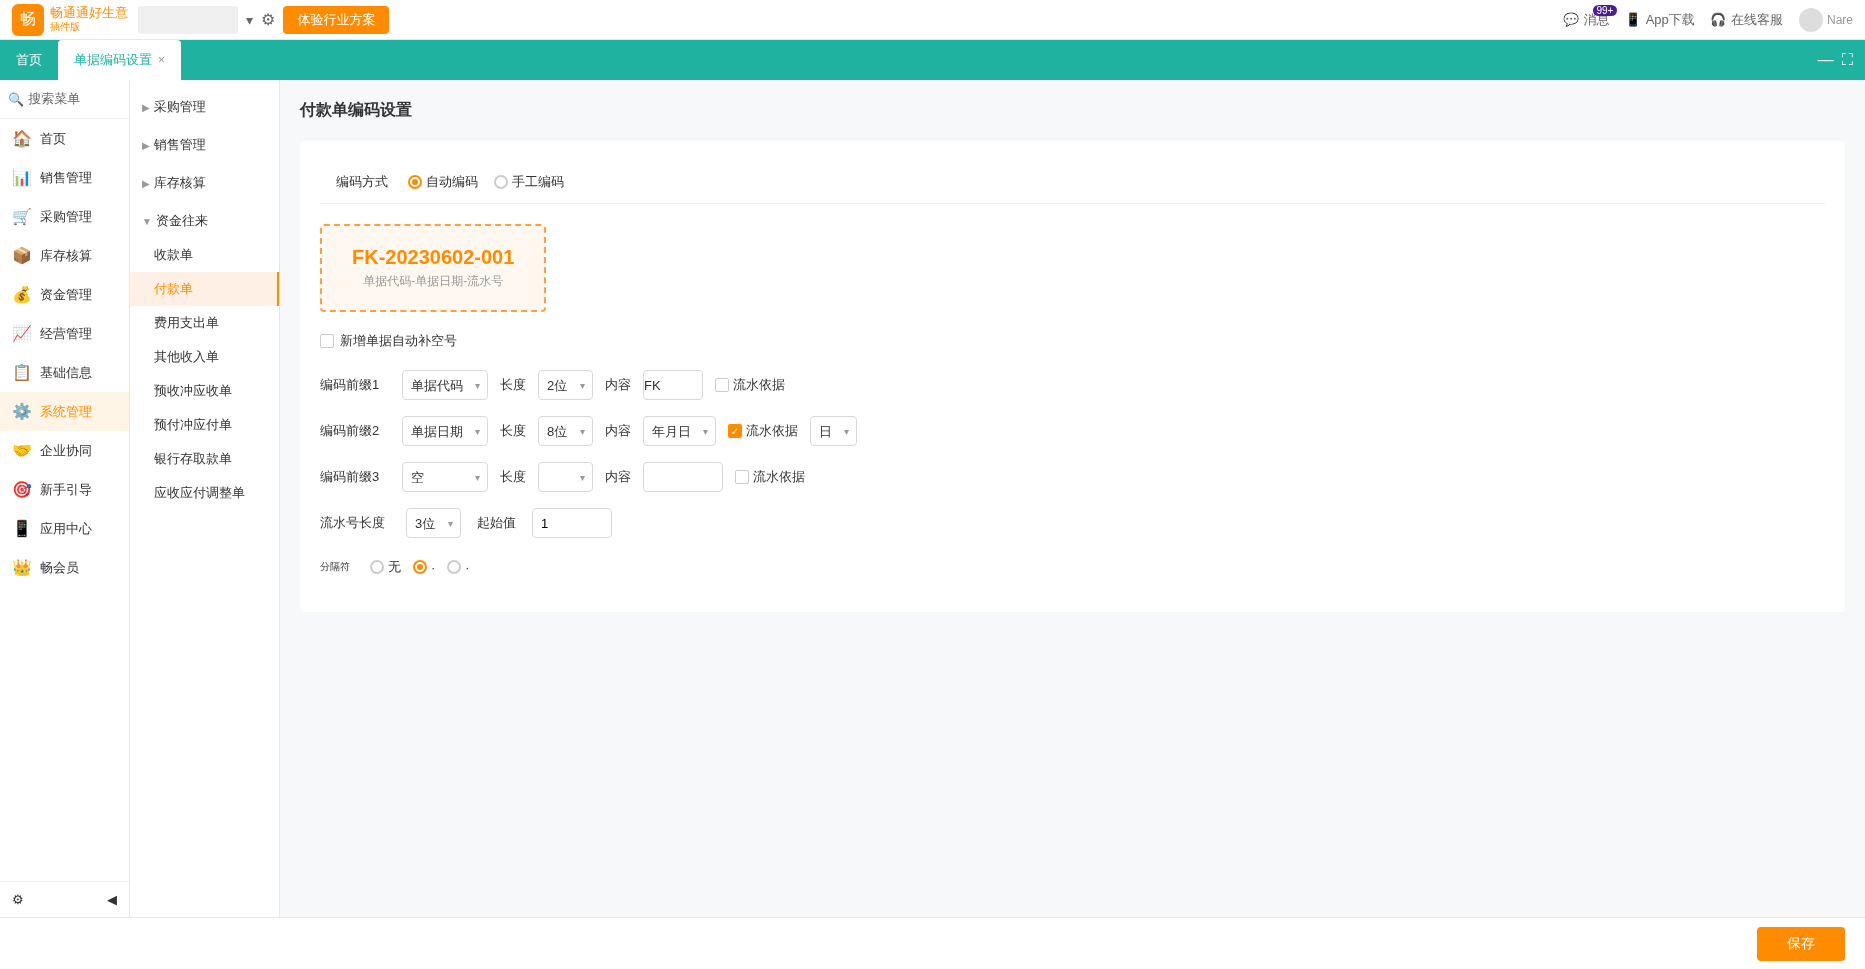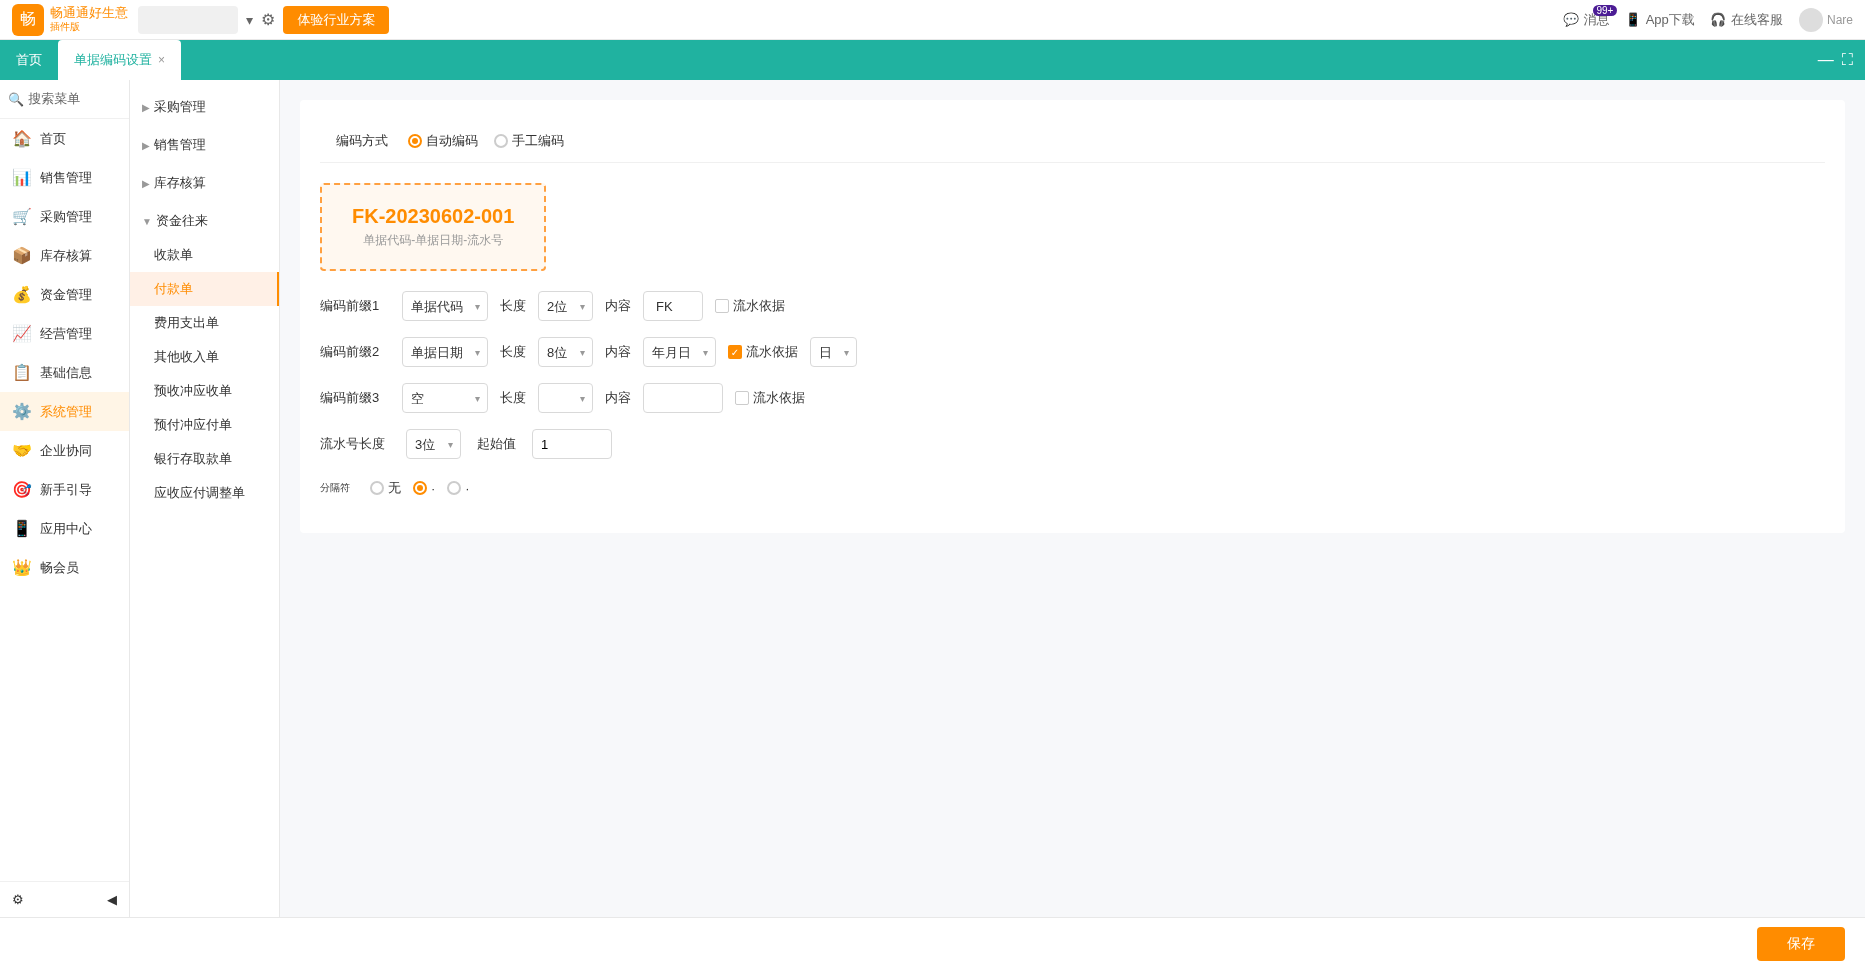--- a/index.html
+++ b/index.html
@@ -72,21 +72,21 @@
     .code-preview-value { font-size: 20px; font-weight: bold; color: #ff8c00; }
     .code-preview-desc { font-size: 12px; color: #999; margin-top: 4px; }
 
     
     .auto-fill-row { display: flex; align-items: center; gap: 6px; margin-bottom: 20px; font-size: 13px; color: #333; }
     .checkbox { width: 14px; height: 14px; border: 1px solid #ccc; border-radius: 2px; display: inline-block; }
 
     
     .form-row { display: flex; align-items: center; gap: 12px; margin-bottom: 16px; flex-wrap: wrap; }
     .form-label { font-size: 13px; color: #333; width: 70px; flex-shrink: 0; }
-    .form-input { height: 30px; border: 1px solid #d9d9d9; border-radius: 4px; padding: 0 12px; font-size: 13px; background: #fff; min-width: 60px; display: flex; align-items: center; color: #999; }
+    .form-input { height: 30px; border: 1px solid #d9d9d9; border-radius: 4px; padding: 0 0; font-size: 13px; background: #fff; min-width: 60px; display: flex; align-items: center; color: #999; }
     .form-input.has-value { color: #333; }
     .length-label { font-size: 13px; color: #333; }
     .content-label { font-size: 13px; color: #333; }
     .checkbox-item { display: flex; align-items: center; gap: 4px; font-size: 13px; color: #333; }
     .checkbox-checked { width: 14px; height: 14px; background: #ff8c00; border-radius: 2px; display: flex; align-items: center; justify-content: center; color: white; font-size: 10px; }
     .checkbox-unchecked { width: 14px; height: 14px; border: 1px solid #ccc; border-radius: 2px; }
 
     
     .separator-row { display: flex; align-items: center; gap: 12px; margin-bottom: 16px; }
     .sep-radio { display: flex; align-items: center; gap: 4px; cursor: pointer; font-size: 13px; }
@@ -248,20 +248,21 @@
       <div class="sub-sidebar-item">费用支出单</div>
       <div class="sub-sidebar-item">其他收入单</div>
       <div class="sub-sidebar-item">预收冲应收单</div>
       <div class="sub-sidebar-item">预付冲应付单</div>
       <div class="sub-sidebar-item">银行存取款单</div>
       <div class="sub-sidebar-item">应收应付调整单</div>
     </div>
   </div>
 
   <div class="content">
+    <div class="page-title">付款单编码设置</div>
 
     <div class="settings-card">
       
       <div class="coding-method">
         <span class="coding-method-label">编码方式</span>
         <div class="radio-group">
           <label class="radio-item">
             <div class="radio-dot checked"></div>
             <span>自动编码</span>
           </label>
@@ -274,20 +275,24 @@
 
       
 
       
       <div class="code-preview">
         <div class="code-preview-value">FK-20230602-001</div>
         <div class="code-preview-desc">单据代码-单据日期-流水号</div>
       </div>
 
       
+      <div class="auto-fill-row">
+        <div class="checkbox"></div>
+        <span>新增单据自动补空号</span>
+      </div>
 
       
       <div class="form-row">
         <span class="form-label">编码前缀1</span>
         <div class="select-wrapper">
           <select>
             <option>单据代码</option>
             <option>单据日期</option>
             <option>空</option>
           </select>

